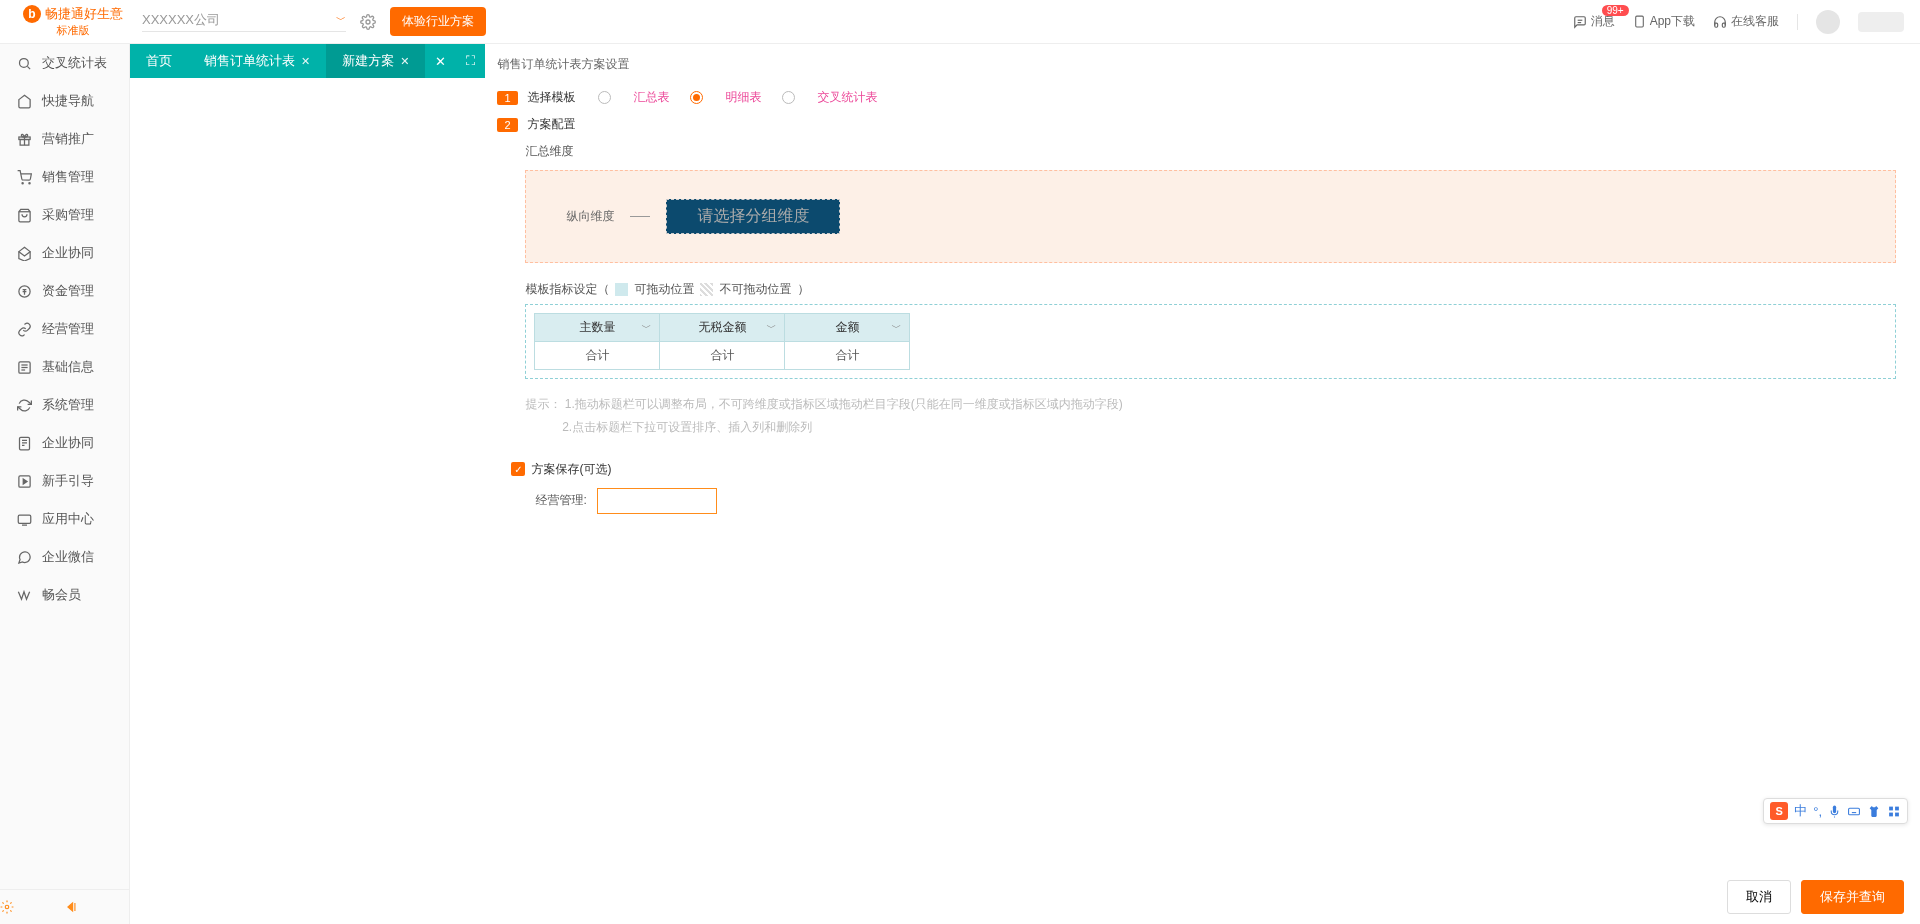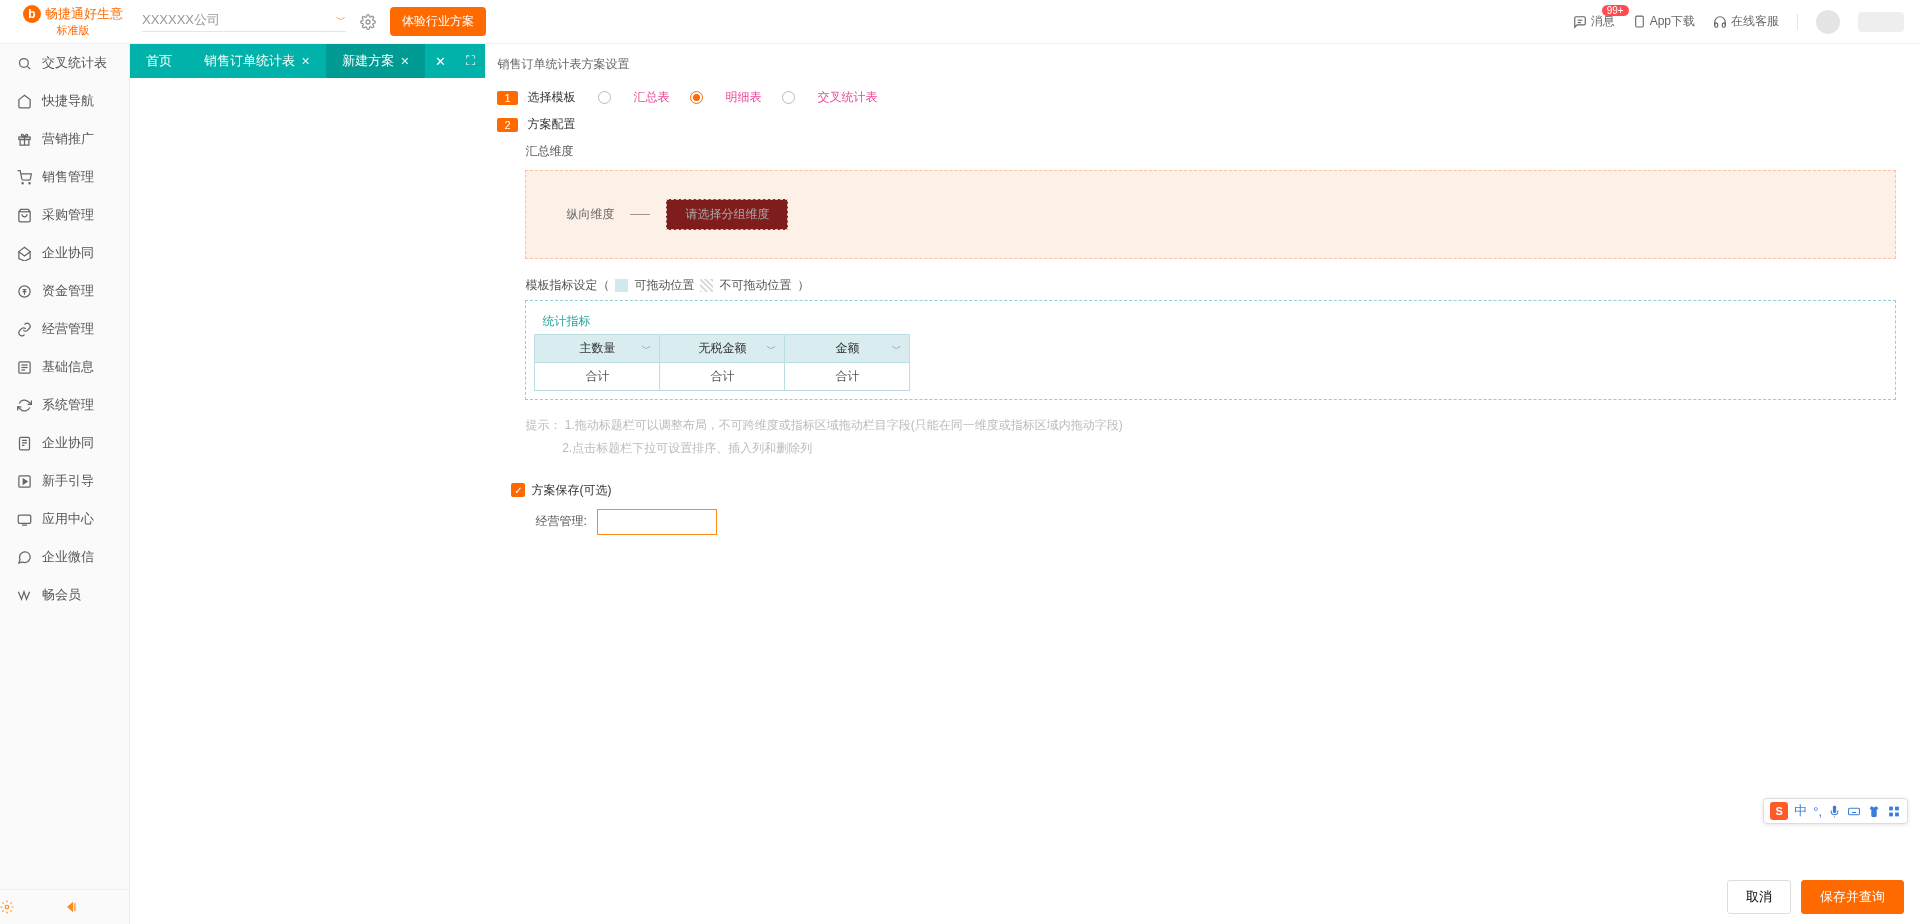--- a/index.html
+++ b/index.html
@@ -53,21 +53,21 @@
 .radio { display: flex; align-items: center; gap: 23px; cursor: pointer; font-size: 12px; color: #ec4899; }
 .radio-circle { width: 13px; height: 13px; border: 1px solid #bbb; border-radius: 50%; display: inline-flex; align-items:center; justify-content:center; }
 .radio.checked .radio-circle { border-color: #ff6a00; }
 .radio.checked .radio-circle::after { content:""; width:7px; height:7px; background:#ff6a00; border-radius:50%; }
 
 .config-body { padding-left: 28px; padding-right: 24px; }
 .sub-label { font-size: 12px; color: #555; margin: 10px 0; }
 .dashed-box { border: 1px dashed #ffbfa0; background: #fdf0e7; padding: 28px 40px; }
 .dim-row { display: flex; align-items: center; gap: 16px; font-size: 12px; color: #666; }
 .dim-line { width: 20px; height: 1px; background: #999; }
-.dim-input { border: 1px dashed #ccc; background: #7f1d1d; padding: 6px 18px; color: #aaa; font-size: 12px; }
+.dim-input { border: 1px dashed #ccc; background: #0c4a6e; padding: 6px 30px; color: #aaa; font-size: 16px; }
 
 .legend-row { display: flex; align-items: center; gap: 6px; font-size: 12px; color: #555; margin: 18px 0 6px; }
 .legend-sq { width: 13px; height: 13px; display:inline-block; }
 .legend-sq.drag { background: #cfe9ed; }
 .legend-sq.nodrag { background: repeating-linear-gradient(45deg,#ddd,#ddd 2px,#fff 2px,#fff 4px); }
 
 .metrics-box { border: 1px dashed #8fd0d6; padding: 8px; }
 .metrics-title { color: #2aa59a; font-size: 12px; padding: 4px 8px; }
 .metrics-table { border: 1px solid #bcdde1; border-collapse: collapse; }
 .metrics-table th, .metrics-table td { border: 1px solid #bcdde1; font-size: 12px; font-weight: normal; text-align: center; }
@@ -376,21 +376,20 @@
         <div class="legend-row">
           <span>模板指标设定（</span>
           <span class="legend-sq drag"></span>
           <span>可拖动位置</span>
           <span class="legend-sq nodrag"></span>
           <span>不可拖动位置</span>
           <span>）</span>
         </div>
 
         <div class="metrics-box">
-          <div class="metrics-title">统计指标</div>
           <table class="metrics-table">
             <thead>
                 <tr id="metric-head">
                   <th>
                     <div class="th-inner">
                       <span>主数量</span>
                       <span class="th-chev">﹀</span>
                     </div>
                   </th>
                   <th>

